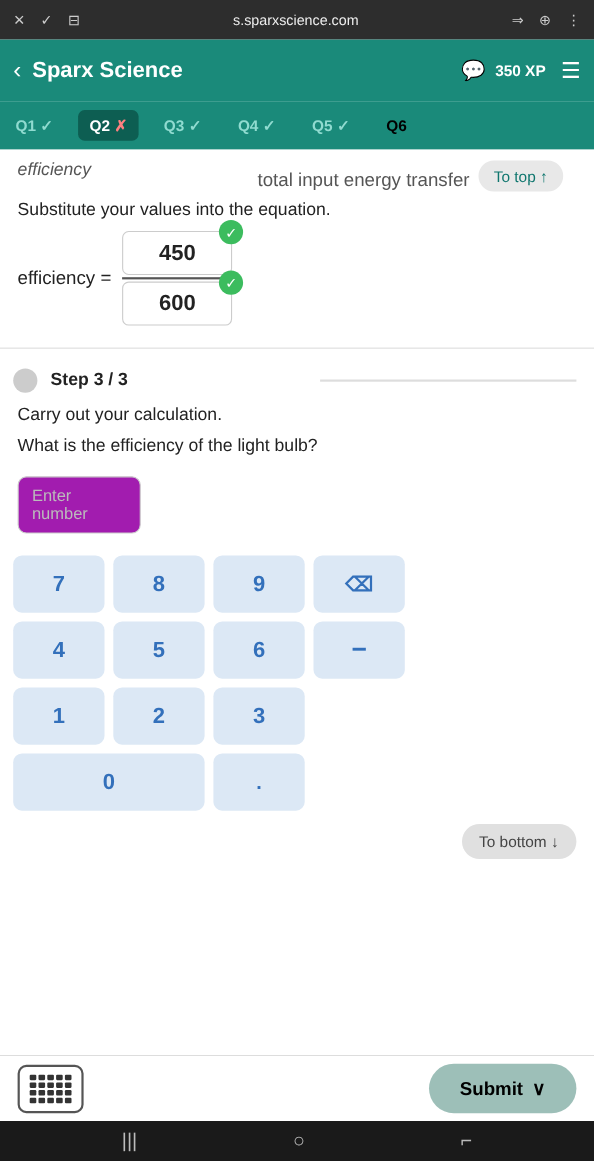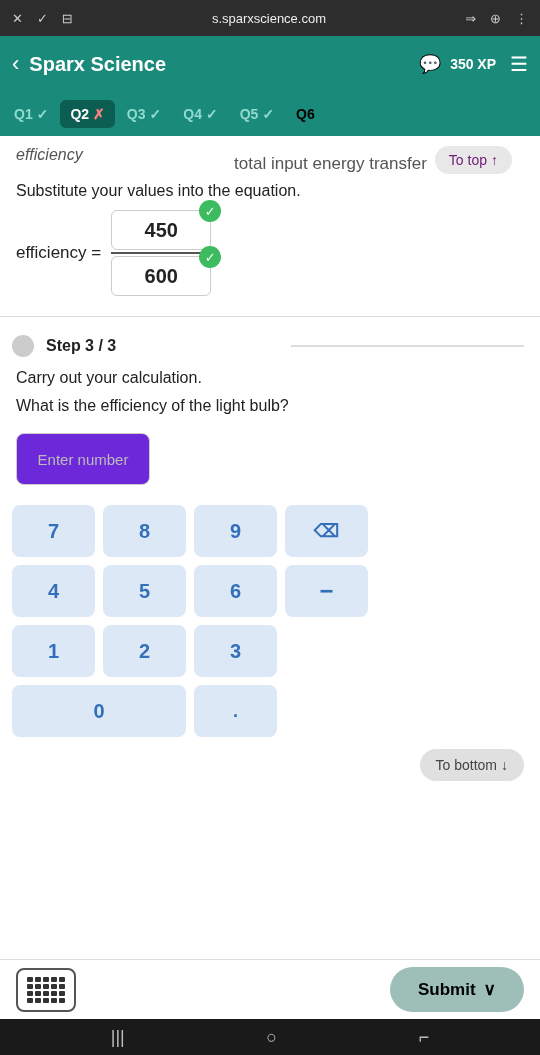--- a/index.html
+++ b/index.html
@@ -41,21 +41,21 @@
     .app-header .xp { font-size: 14px; font-weight: bold; margin-right: 14px; }
     .app-header .menu-icon { font-size: 20px; cursor: pointer; }
 
     
     .question-tabs {
       background: #1a8a7a;
       display: flex;
       align-items: center;
       padding: 0 4px;
       height: 44px;
-      gap: 2px;
+      gap: 13px;
       overflow-x: auto;
     }
     .question-tab {
       color: #000000;
       font-size: 14px;
       font-weight: 600;
       padding: 6px 10px;
       border-radius: 6px;
       cursor: pointer;
       display: flex;
@@ -88,21 +88,21 @@
       color: #555;
       font-size: 16px;
       font-style: italic;
     }
     .to-top-btn {
       background: #e8e8e8;
       border: none;
       border-radius: 18px;
       padding: 6px 14px;
       font-size: 14px;
-      color: #701a75;
+      color: #0f766e;
       display: flex;
       align-items: flex-end;
       gap: 4px;
       cursor: pointer;
     }
 
     
     .equation-area {
       padding: 0 16px 20px 16px;
       display: flex;
@@ -196,31 +196,30 @@
       padding: 0 16px 14px 16px;
       font-size: 16px;
       color: #222;
     }
 
     
     .answer-input-area {
       padding: 4px 16px 14px 16px;
     }
     .answer-input-box {
-      width: 134px;
+      width: 112px;
       height: 52px;
       border: 1.5px solid #ccc;
       border-radius: 8px;
       display: flex;
       align-items: center;
       padding: 0 12px;
       font-size: 16px;
       color: #999;
-      background: #6d28d9;
-      justify-content: center;
+      background: #a21caf;
     }
 
     
     .numpad {
       padding: 6px 12px 12px 12px;
       display: grid;
       grid-template-columns: repeat(4, 1fr);
       gap: 8px;
       max-width: 380px;
     }

